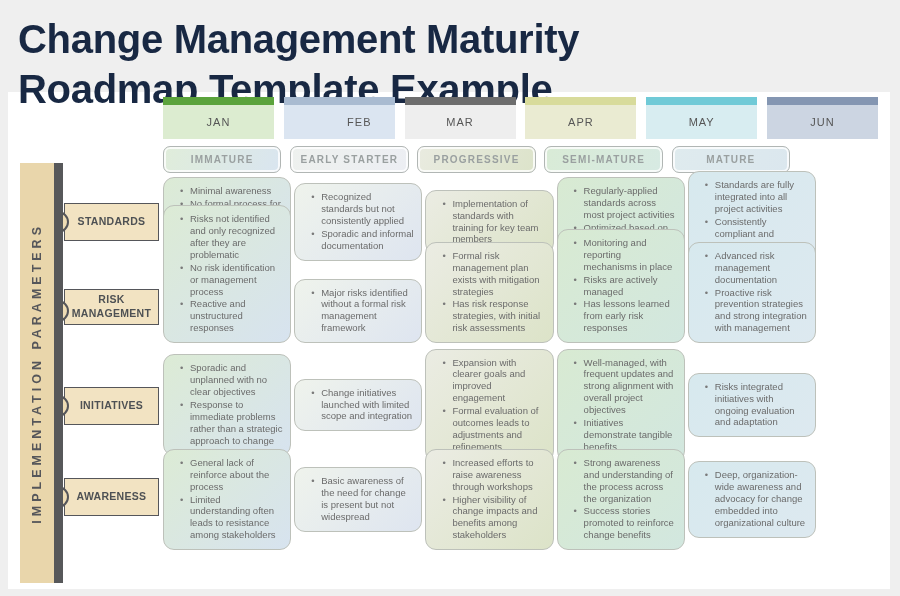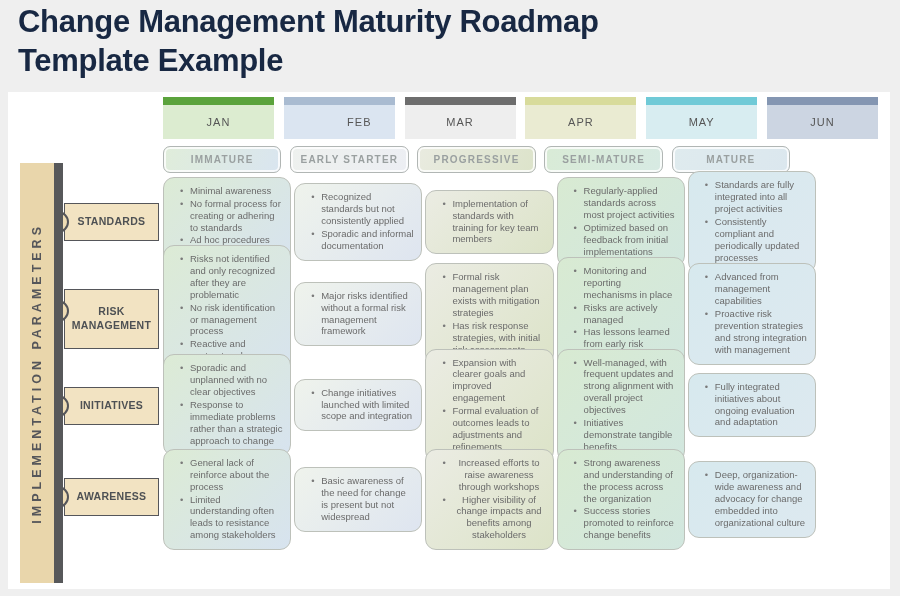--- a/index.html
+++ b/index.html
@@ -1,56 +1,56 @@
 <!DOCTYPE html>
 <html><head>
 <meta charset="utf-8">
 <style>
   html,body{margin:0;padding:0;}
   body{font-family:"Liberation Sans",sans-serif;}
   .page{position:relative;width:900px;height:596px;background:#efefef;overflow:hidden;}
   .canvas{position:absolute;left:8px;top:92px;width:882px;height:497px;background:#ffffff;}
-  .title{position:absolute;left:18px;top:2px;width:700px;font-size:31px;font-weight:bold;
+  .title{position:absolute;left:18px;top:14px;width:700px;font-size:40px;font-weight:bold;
          color:#182843;line-height:1.26;letter-spacing:-0.3px;}
   
   .month-row{position:absolute;left:163px;top:97px;width:715px;display:flex;gap:9.8px;}
   .month{flex:1 1 0;display:flex;flex-direction:column;}
   .mbar{height:8px;}
   .mlabel{height:34px;display:flex;align-items:center;justify-content:center;
           font-size:11px;color:#565656;letter-spacing:1px;}
   
   .stage-row{position:absolute;left:163px;top:146px;width:627px;display:flex;gap:8.75px;}
   .pill{flex:1 1 0;height:27px;box-sizing:border-box;border:1.5px solid #b1b6b4;border-radius:7px;
         box-shadow:inset 0 0 0 2px rgba(255,255,255,0.8);
         display:flex;align-items:center;justify-content:center;
         font-size:10px;font-weight:bold;color:#9aa0a0;letter-spacing:1.2px;}
   
   .band{position:absolute;left:163px;width:653px;display:flex;gap:3px;align-items:center;}
   .band0{top:177px;height:90px;}
-  .band1{top:267px;height:94px;}
+  .band1{top:249px;height:94px;align-items:flex-end;}
   .band2{top:359px;height:92px;}
   .band3{top:452px;height:95px;}
   .cell{flex:1 1 0;box-sizing:border-box;border:1px solid #bdc1ba;border-radius:11px;
         padding:7px 7px 7px 8px;}
   .bullets{margin:0;padding:0 0 0 6px;list-style:none;}
   .bullets li{position:relative;padding-left:12px;margin-bottom:1px;
         font-size:9.5px;line-height:1.25;color:#6b6b6b;}
   .bullets li::before{content:"\2022";position:absolute;left:2px;top:0;color:#7a7a7a;}
   
   .param-bar{position:absolute;left:20px;top:163px;width:34px;height:420px;background:#e9d6ab;
         display:flex;align-items:center;justify-content:center;}
   .param-label{writing-mode:vertical-rl;transform:rotate(180deg);
         font-size:12.5px;font-weight:bold;color:#55565a;letter-spacing:4px;white-space:nowrap;}
   .spine{position:absolute;left:54px;top:163px;width:9px;height:420px;background:#57585a;}
   .rowlabel{position:absolute;left:64px;width:95px;box-sizing:border-box;
         background:#f2e3c2;border:1.5px solid #55565a;
         display:flex;align-items:center;justify-content:center;text-align:center;
         font-size:10.5px;font-weight:bold;color:#4e5154;letter-spacing:0.3px;line-height:1.3;}
   .rl0{top:203px;height:38px;}
-  .rl1{top:289px;height:60px;}
+  .rl1{top:289px;height:36px;}
   .rl2{top:387px;height:38px;}
   .rl3{top:478px;height:38px;}
   .dot{position:absolute;left:47px;width:22px;height:22px;box-sizing:border-box;border-radius:50%;
         background:#eedcb4;border:2.5px solid #55565a;}
   .dot0{top:211px;} .dot1{top:300px;} .dot2{top:395px;} .dot3{top:486px;}
 </style>
 </head>
 <body>
 
 <div class="page">
@@ -146,21 +146,21 @@
         </div>
         <div class="cell" style="background: linear-gradient(135deg, rgb(216, 234, 210), rgb(210, 231, 223));">
           <ul class="bullets">
             <li>Monitoring and reporting mechanisms in place</li>
             <li>Risks are actively managed</li>
             <li>Has lessons learned from early risk responses</li>
           </ul>
         </div>
         <div class="cell" style="background: linear-gradient(135deg, rgb(215, 233, 238), rgb(221, 233, 240));">
           <ul class="bullets">
-            <li>Advanced from management capabilities</li>
+            <li>Advanced risk management documentation</li>
             <li>Proactive risk prevention strategies and strong integration with management</li>
           </ul>
         </div>
       </div>
       <div class="rowlabel rl1">RISK MANAGEMENT</div>
       <div class="dot dot1"></div>
       <div class="band band2">
         <div class="cell" style="background: linear-gradient(135deg, rgb(220, 235, 213), rgb(215, 227, 239));">
           <ul class="bullets">
             <li>Sporadic and unplanned with no clear objectives</li>
@@ -179,39 +179,39 @@
           </ul>
         </div>
         <div class="cell" style="background: linear-gradient(135deg, rgb(216, 234, 210), rgb(210, 231, 223));">
           <ul class="bullets">
             <li>Well-managed, with frequent updates and strong alignment with overall project objectives</li>
             <li>Initiatives demonstrate tangible benefits</li>
           </ul>
         </div>
         <div class="cell" style="background: linear-gradient(135deg, rgb(215, 233, 238), rgb(221, 233, 240));">
           <ul class="bullets">
-            <li>Fully integrated initiatives about ongoing evaluation and adaptation</li>
+            <li>Risks integrated initiatives with ongoing evaluation and adaptation</li>
           </ul>
         </div>
       </div>
       <div class="rowlabel rl2">INITIATIVES</div>
       <div class="dot dot2"></div>
       <div class="band band3">
         <div class="cell" style="background: linear-gradient(135deg, rgb(220, 235, 213), rgb(215, 227, 239));">
           <ul class="bullets">
             <li>General lack of reinforce about the process</li>
             <li>Limited understanding often leads to resistance among stakeholders</li>
           </ul>
         </div>
         <div class="cell" style="background: linear-gradient(135deg, rgb(239, 243, 236), rgb(222, 229, 240));">
           <ul class="bullets">
             <li>Basic awareness of the need for change is present but not widespread</li>
           </ul>
         </div>
-        <div class="cell" style="background: linear-gradient(135deg, rgb(235, 236, 227), rgb(220, 227, 200)); text-align: center;">
+        <div class="cell" style="background: linear-gradient(135deg, rgb(235, 236, 227), rgb(220, 227, 200));">
           <ul class="bullets">
             <li>Increased efforts to raise awareness through workshops</li>
             <li>Higher visibility of change impacts and benefits among stakeholders</li>
           </ul>
         </div>
         <div class="cell" style="background: linear-gradient(135deg, rgb(216, 234, 210), rgb(210, 231, 223));">
           <ul class="bullets">
             <li>Strong awareness and understanding of the process across the organization</li>
             <li>Success stories promoted to reinforce change benefits</li>
           </ul>

